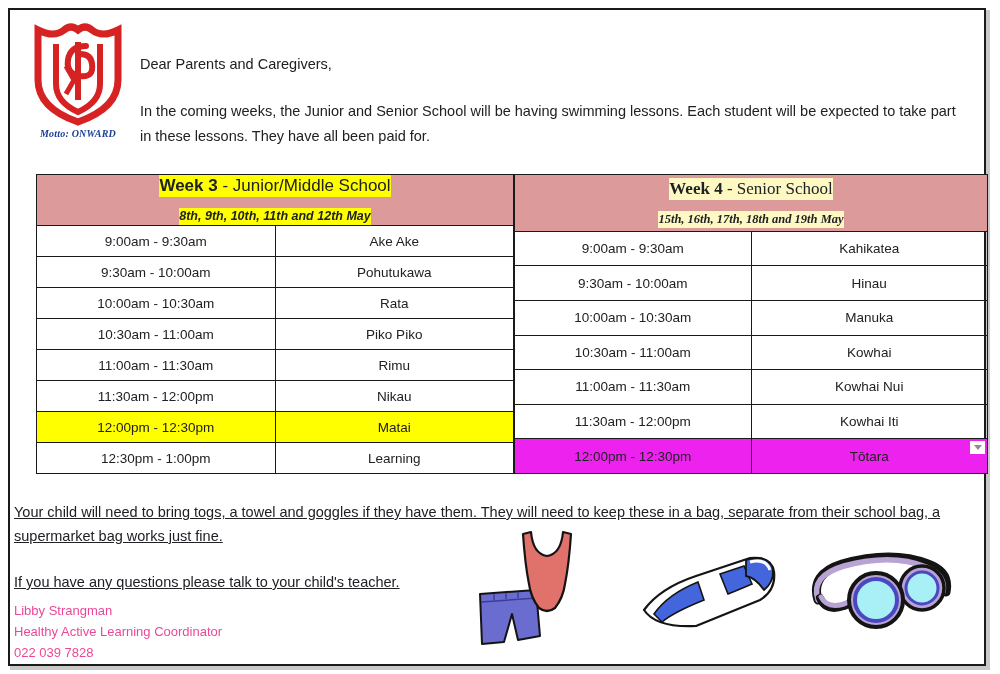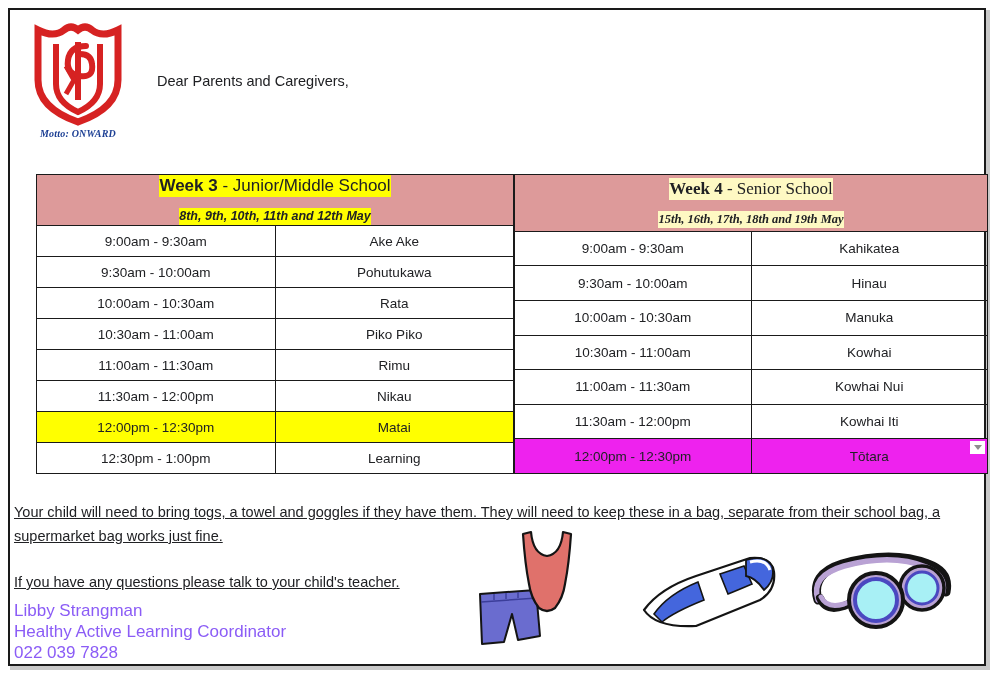--- a/index.html
+++ b/index.html
@@ -49,21 +49,21 @@
   }
   
   .letter-top {
     position: absolute;
     left: 140px; top: 52px;
     width: 830px;
     font-size: 14.5px;
     line-height: 25px;
     color: #202124;
   }
-  .letter-top p { margin: 17px; }
+  .letter-top p { margin: 0; }
   .letter-top p.spaced { margin-top: 22px; }
 
   
   .tables {
     position: absolute;
     left: 36px; top: 174px;
     width: 952px;
     display: flex;
   }
   .sched {
@@ -134,23 +134,23 @@
     width: 960px;
     font-size: 14.5px;
     line-height: 24px;
     color: #202124;
   }
   .letter-bottom p { margin: 0; text-decoration: underline; }
   .letter-bottom p.gap { margin-top: 22px; }
   .signature {
     position: absolute;
     left: 14px; top: 600px;
-    font-size: 17px;
+    font-size: 13px;
     line-height: 21px;
-    color: #8b5cf6;
+    color: #ec4899;
   }
   .signature div { white-space: nowrap; }
 
   
   .art { position: absolute; }
   #art-trunks  { left: 474px; top: 588px; }
   #art-swimsuit{ left: 519px; top: 528px; }
   #art-towel   { left: 640px; top: 548px; }
   #art-goggles { left: 800px; top: 548px; }
 </style>
@@ -167,20 +167,21 @@
       <path d="M26 22 L26 62 Q26 80 48 90 Q70 80 70 62 L70 22" fill="none" stroke="#d62222" stroke-width="6"></path>
       <path d="M56 24 Q40 24 38 38 Q36 52 50 54 Q64 56 62 42 Q61 32 50 32" fill="none" stroke="#d62222" stroke-width="6" stroke-linecap="round"></path>
       <path d="M48 20 L48 78" stroke="#d62222" stroke-width="6"></path>
       <path d="M36 44 L44 58 L36 72" fill="none" stroke="#d62222" stroke-width="5"></path>
     </svg>
     <div class="motto">Motto: ONWARD</div>
   </div>
 
   <div class="letter-top">
     <p>Dear Parents and Caregivers,</p>
+    <p class="spaced">In the coming weeks, the Junior and Senior School will be having swimming lessons. Each student will be expected to take part in these lessons. They have all been paid for.</p>
   </div>
 
   <div class="tables">
 
     <table class="sched left">
       <tbody>
           <tr>
         <th class="hdr-cell" colspan="2">
           <span class="hdr-line1 hl-yellow"><span class="wk-strong">Week 3</span><span> - Junior/Middle School</span></span><br>
           <span class="hdr-line2 hl-yellow">8th, 9th, 10th, 11th and 12th May</span>

